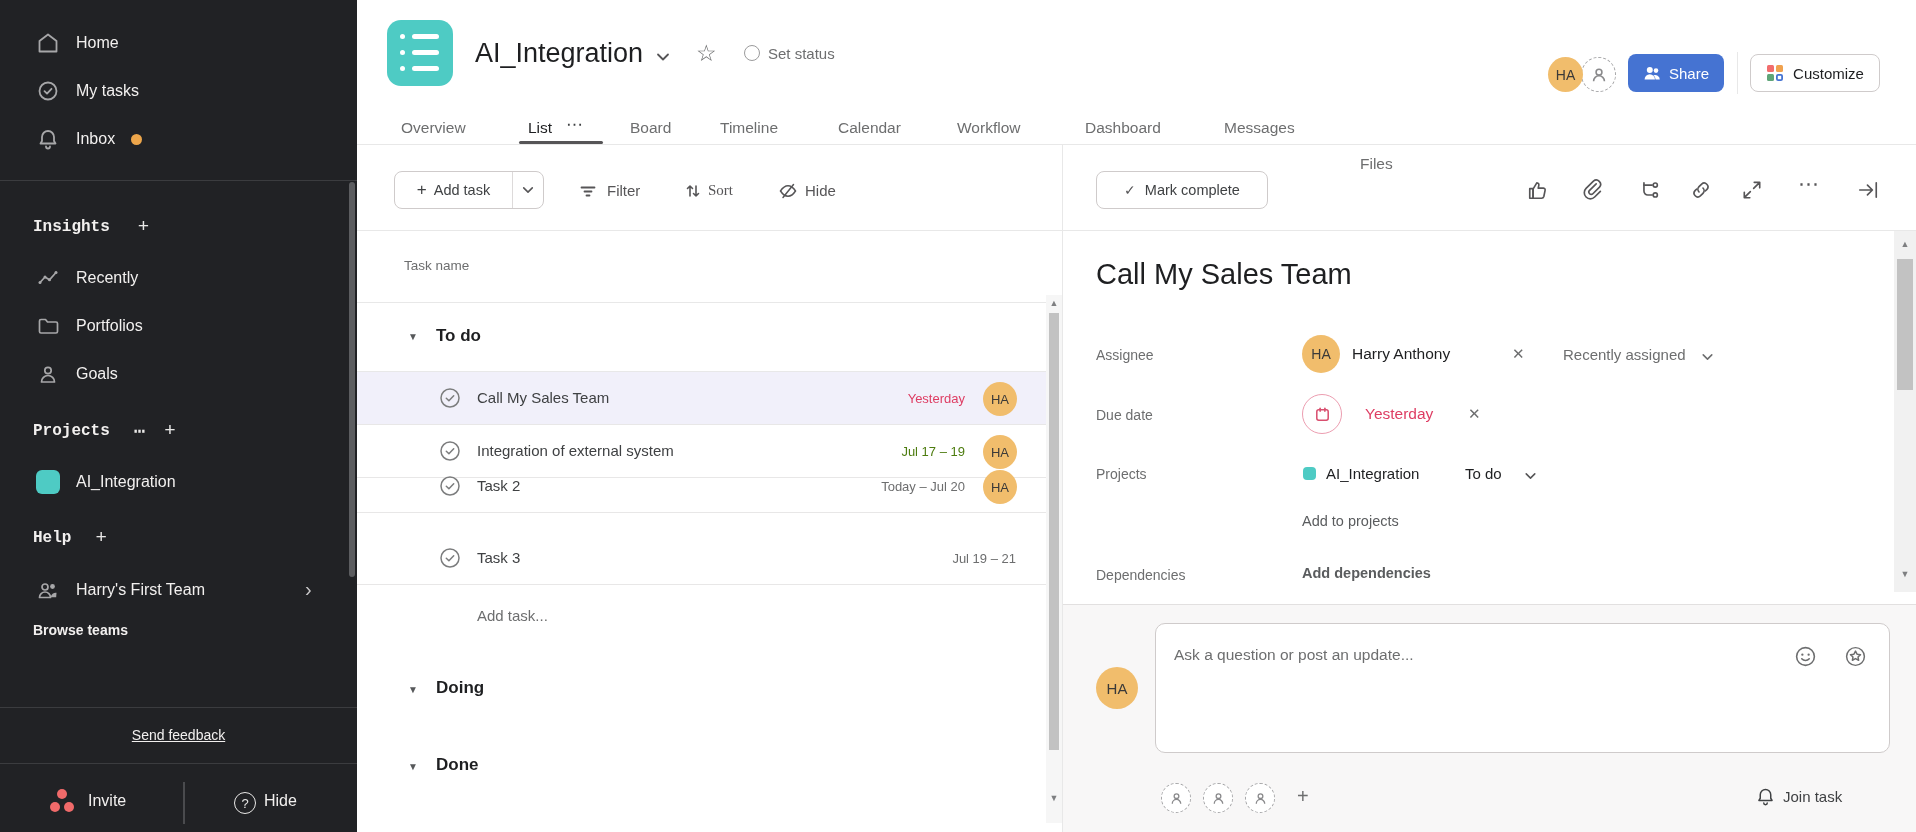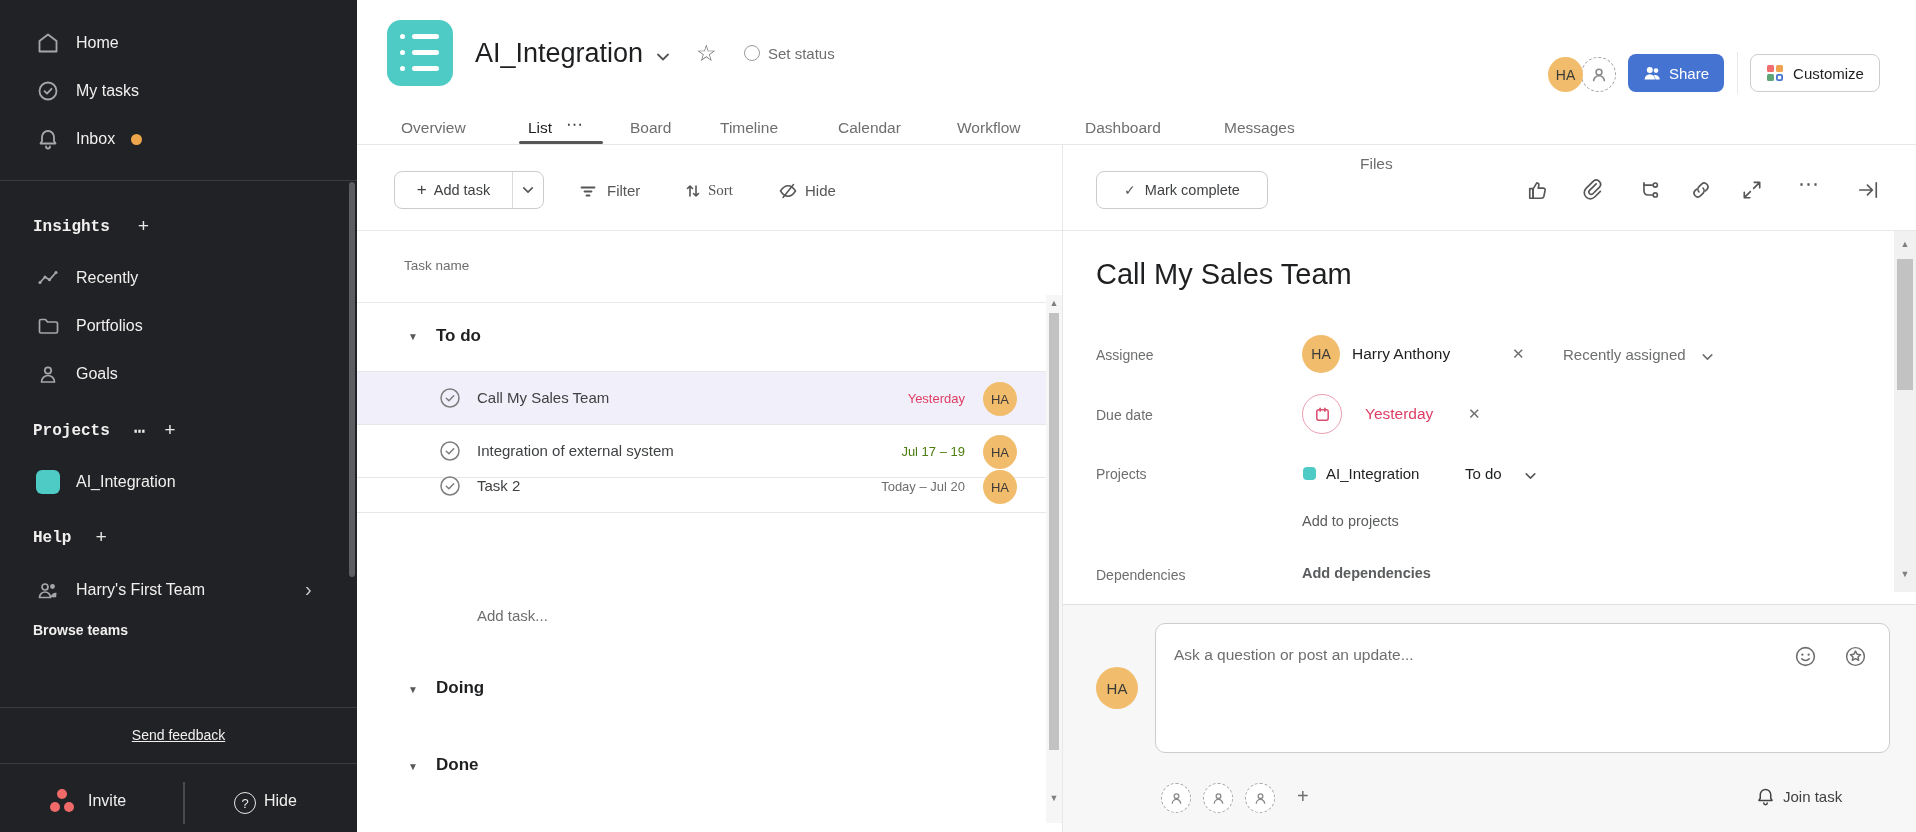--- a/index.html
+++ b/index.html
@@ -333,20 +333,30 @@
           <path d="M8.3 12.3 L10.9 14.8 L15.7 9.7"></path>
         </svg>
     </span>
     <span class="abs task-name" style="left:120px;top:17px;">Task 2</span>
     <span class="abs task-date date-gray" style="left:443px;top:19px;width:165px;">Today – Jul 20</span>
     <span class="abs avatar avatar-sm" style="left:626px;top:10px;">
         <span>HA</span>
       </span>
   </div>
 
+  <div class="abs task-row" style="top:531px;height:54px;">
+    <span class="abs check-icon" style="left:81px;top:15px;">
+      <svg width="24" height="24" viewBox="0 0 24 24" fill="none" stroke="currentColor" stroke-width="1.5" stroke-linecap="round" stroke-linejoin="round">
+          <circle cx="12" cy="12" r="9"></circle>
+          <path d="M8.3 12.3 L10.9 14.8 L15.7 9.7"></path>
+        </svg>
+    </span>
+    <span class="abs task-name" style="left:120px;top:18px;">Task 3</span>
+    <span class="abs task-date date-gray" style="left:494px;top:20px;width:165px;">Jul 19 – 21</span>
+  </div>
 
   <span class="abs" style="left:477px;top:607px;font-size:15px;color:#6d6e6f;cursor:pointer;">Add task...</span>
 
   <span class="abs tri" style="left:408px;top:684px;cursor:pointer;">▼</span>
   <span class="abs sec-head" style="left:436px;top:678px;">Doing</span>
 
   <span class="abs tri" style="left:408px;top:761px;cursor:pointer;">▼</span>
   <span class="abs sec-head" style="left:436px;top:755px;">Done</span>
 
   <div class="abs scroll-track" style="left:1046px;top:295px;width:16px;height:528px;">

